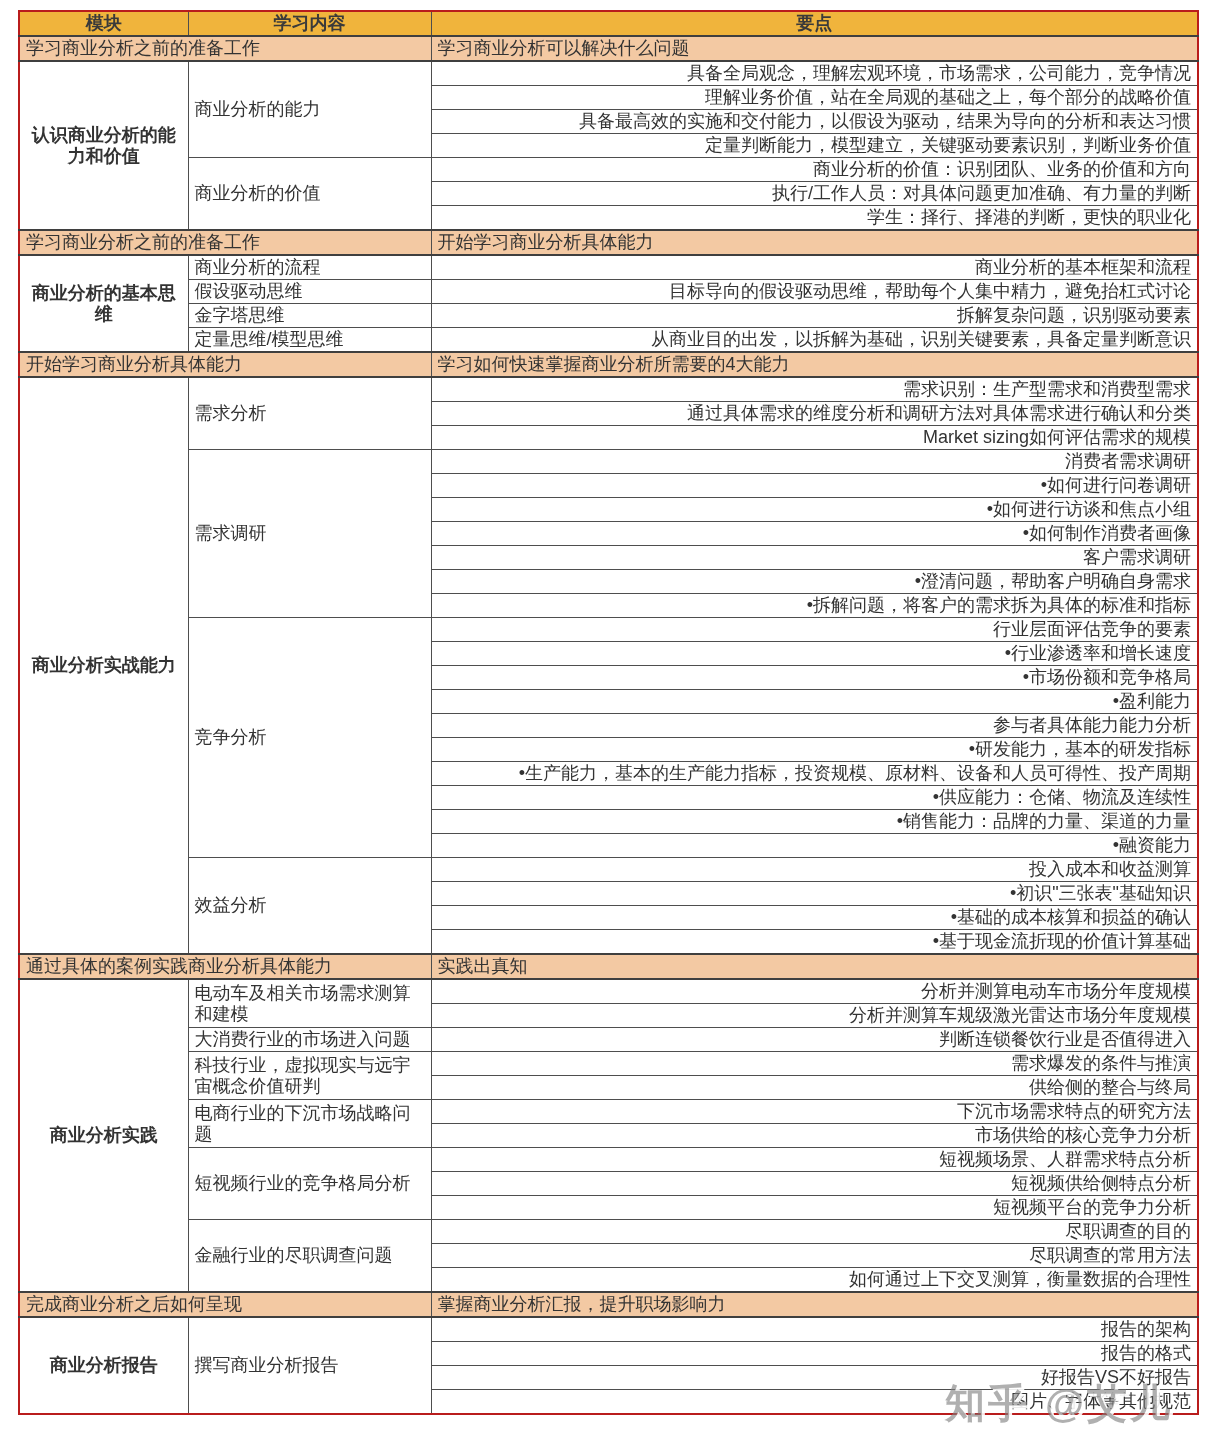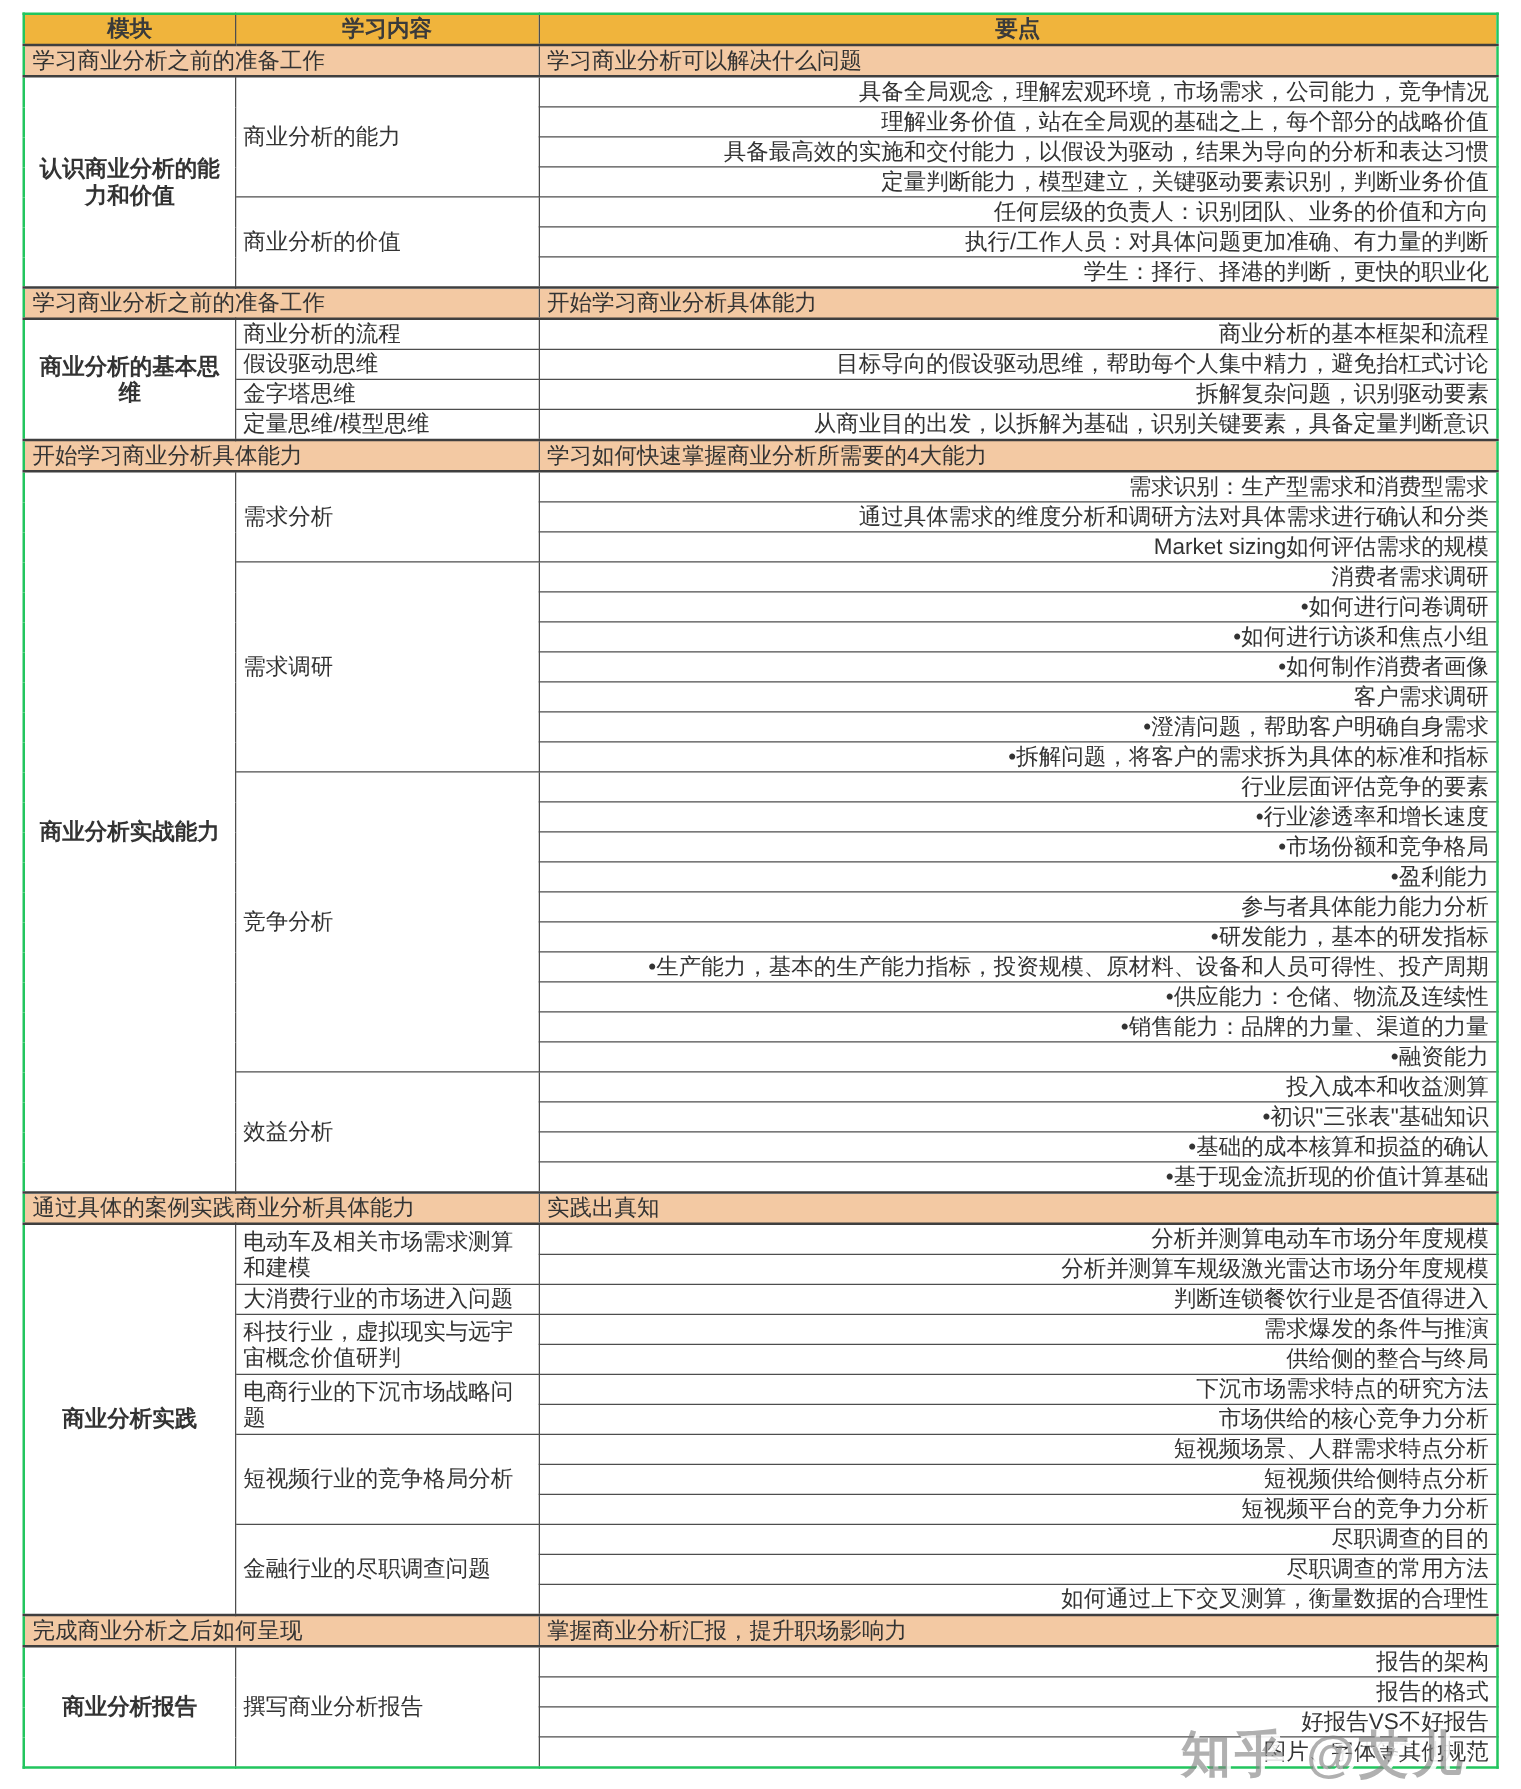--- a/index.html
+++ b/index.html
@@ -14,21 +14,21 @@
     position: relative;
     overflow: hidden;
   }
   table.curriculum {
     position: absolute;
     left: 18px;
     top: 10px;
     width: 1179px;
     border-collapse: collapse;
     table-layout: fixed;
-    border: 2px solid #22c55e;
+    border: 2px solid #b91c1c;
     padding-left: 48px;
   }
   col.c1 { width: 169px; }
   col.c2 { width: 243px; }
   col.c3 { width: 767px; }
   th, td {
     border: 1px solid #4e4e4e;
     padding: 1px 6px;
     font-size: 18px;
     line-height: 21px;
@@ -105,21 +105,21 @@
         <td class="point">理解业务价值，站在全局观的基础之上，每个部分的战略价值</td>
       </tr>
     <tr>
         <td class="point">具备最高效的实施和交付能力，以假设为驱动，结果为导向的分析和表达习惯</td>
       </tr>
     <tr>
         <td class="point">定量判断能力，模型建立，关键驱动要素识别，判断业务价值</td>
       </tr>
     <tr>
       <td class="content" rowspan="3">商业分析的价值</td>
-      <td class="point">任何层级的负责人：识别团队、业务的价值和方向</td>
+      <td class="point">商业分析的价值：识别团队、业务的价值和方向</td>
     </tr>
     <tr>
         <td class="point">执行/工作人员：对具体问题更加准确、有力量的判断</td>
       </tr>
     <tr>
         <td class="point">学生：择行、择港的判断，更快的职业化</td>
       </tr>
 
     <tr class="section">
       <td colspan="2">学习商业分析之前的准备工作</td>

